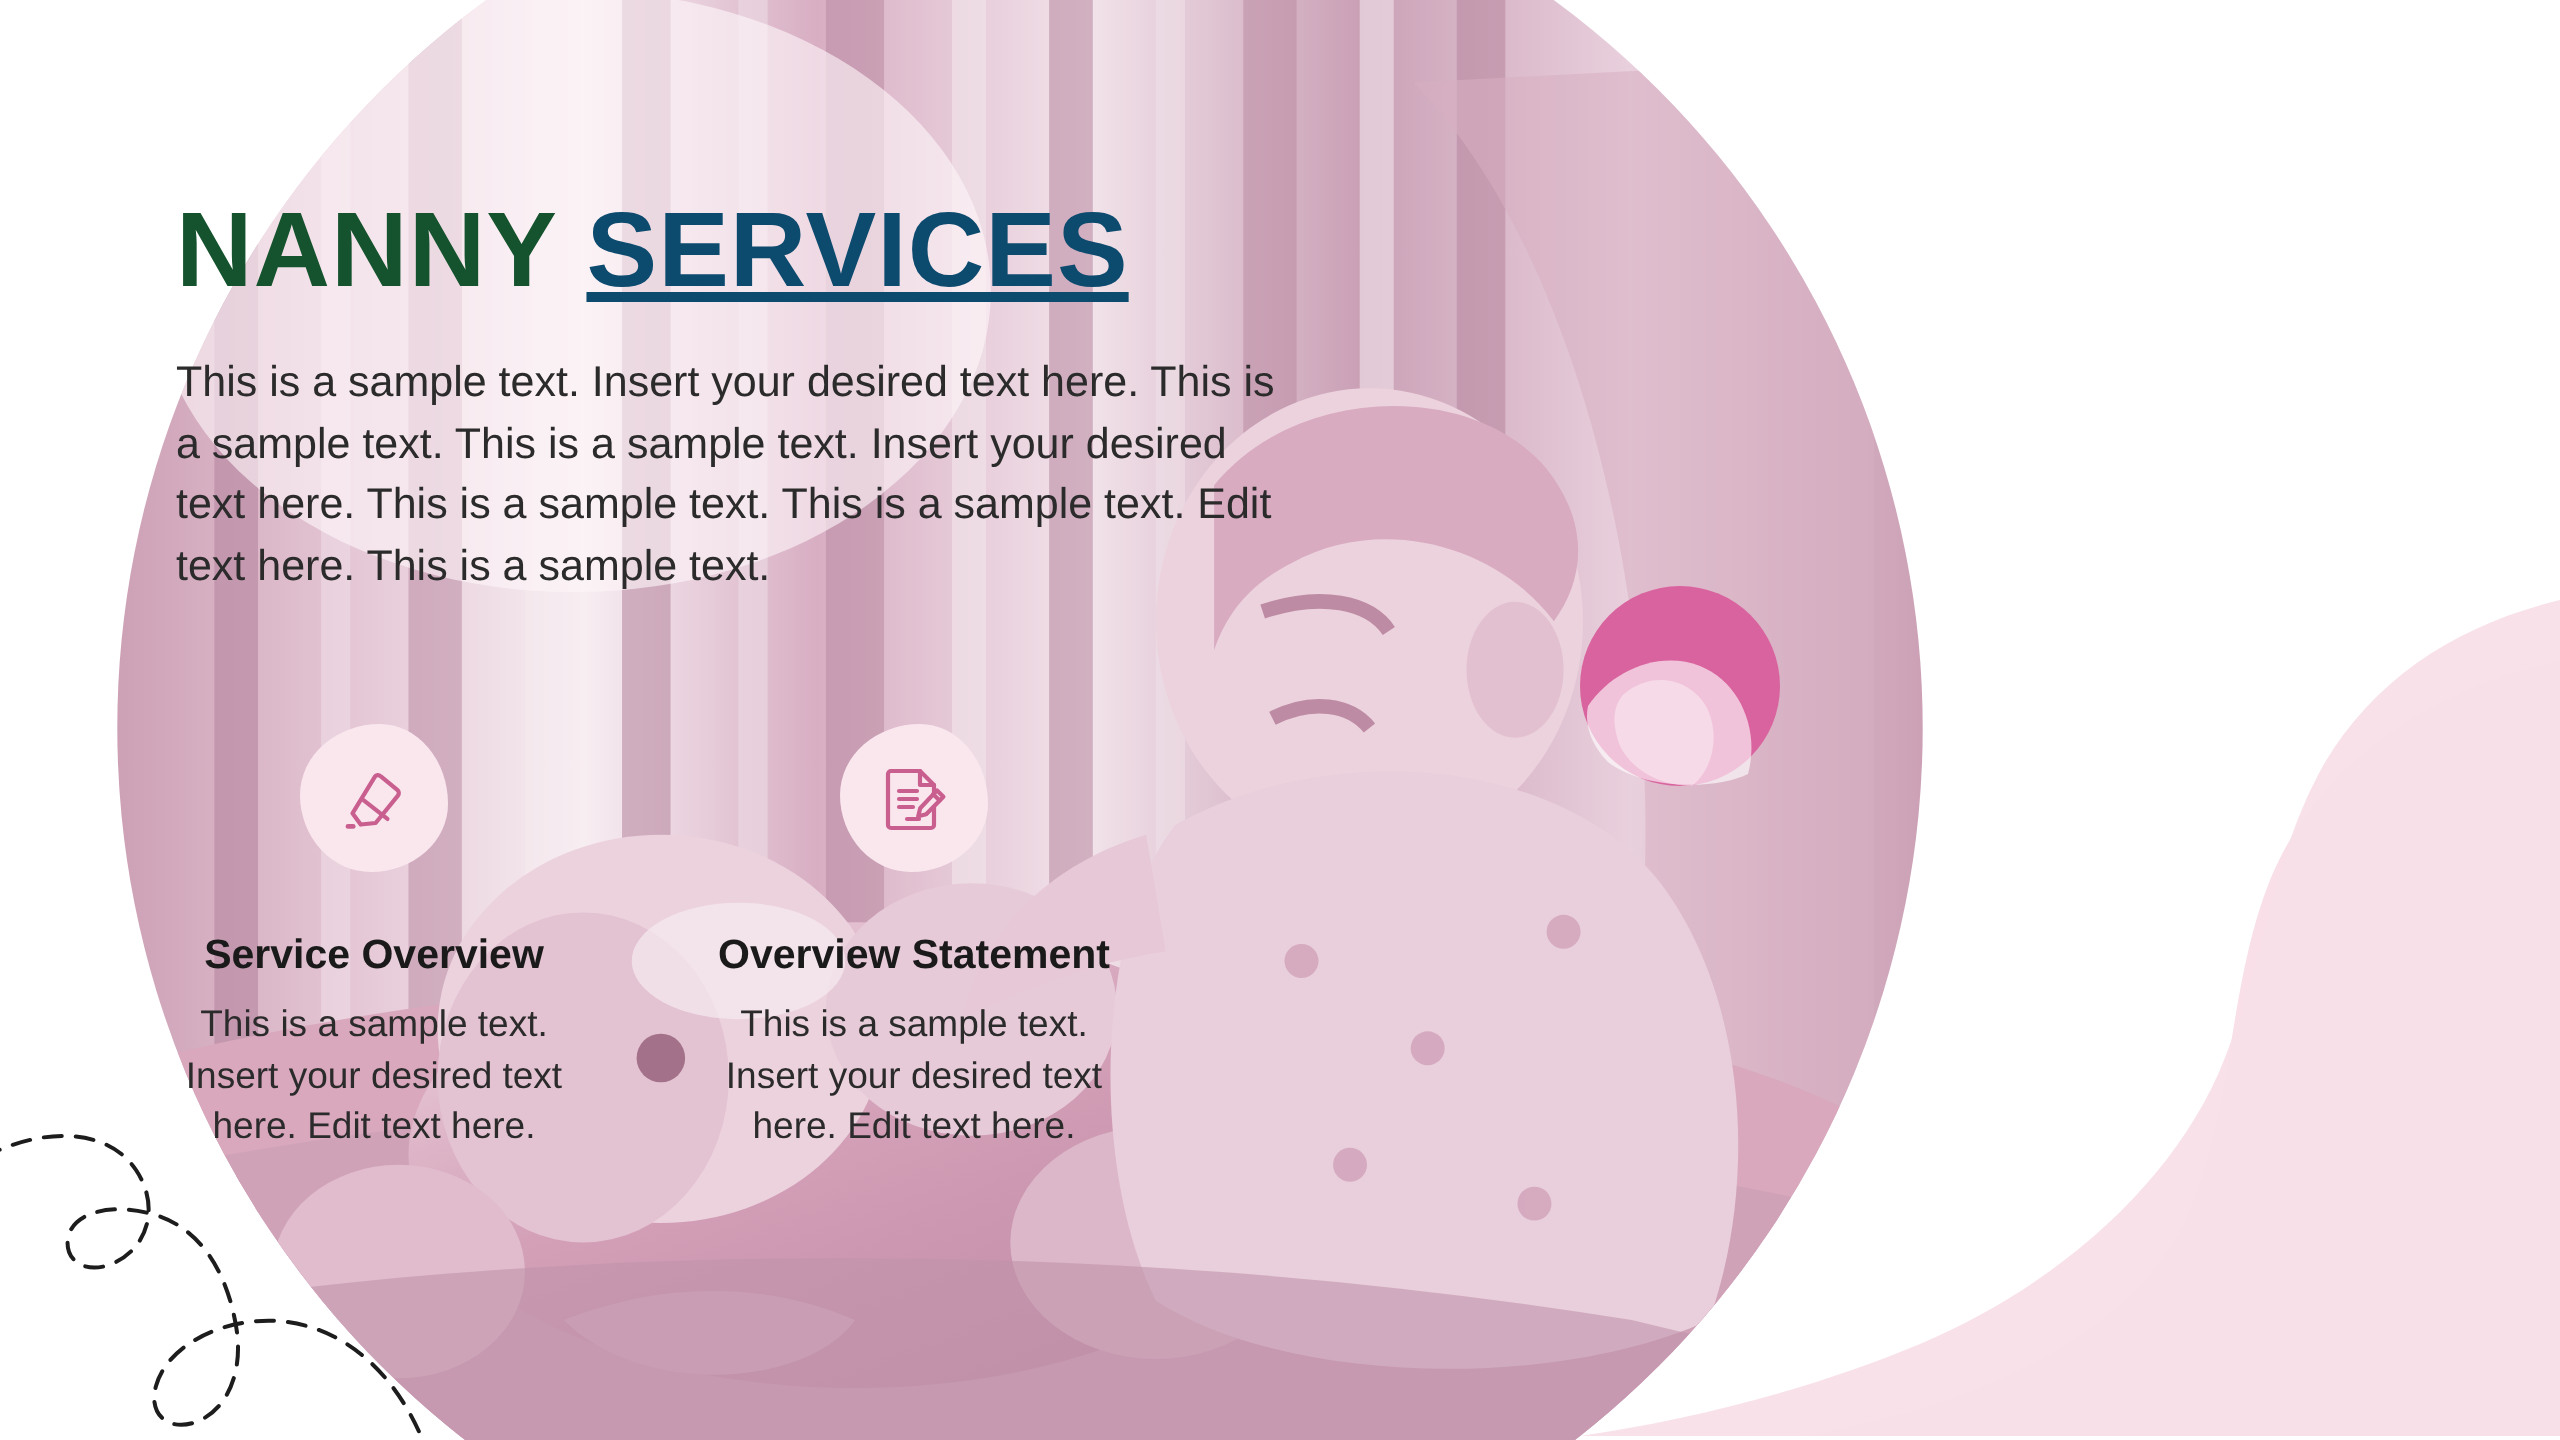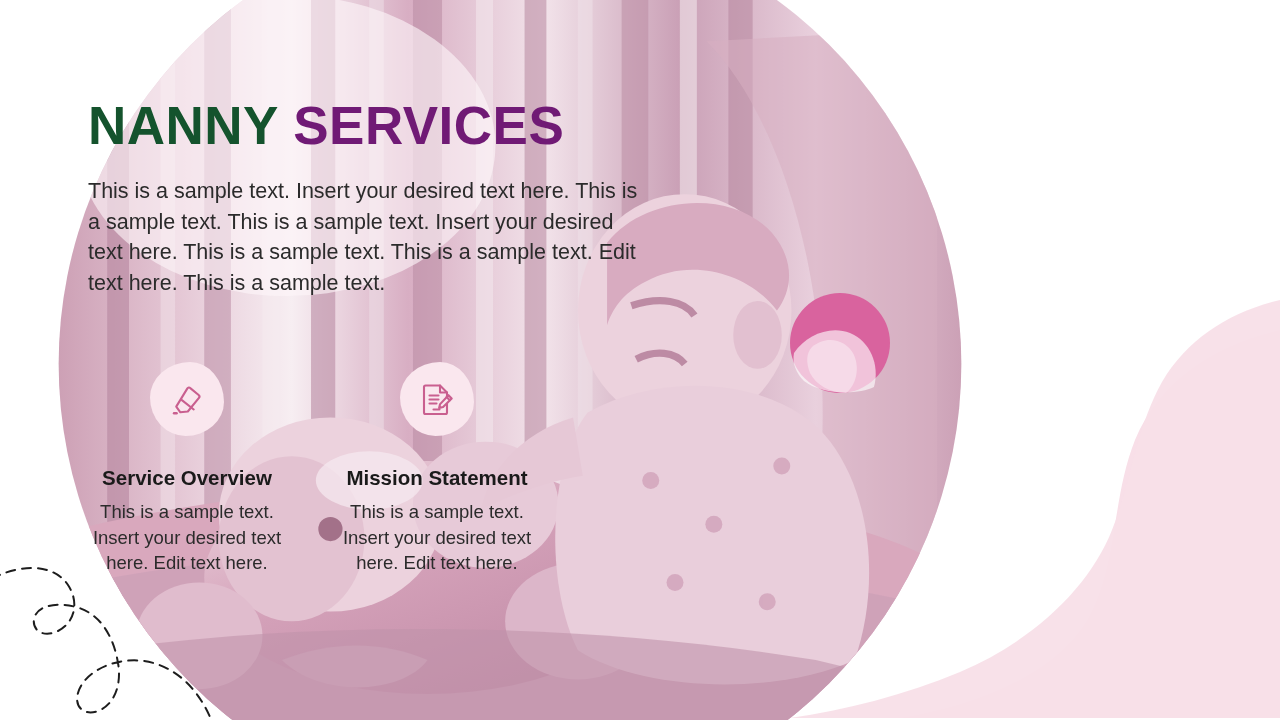--- a/index.html
+++ b/index.html
@@ -23,38 +23,38 @@
   .title {
     position:absolute;
     left:88px; top:99px;
     font-size:53px;
     font-weight:bold;
     letter-spacing:0.5px;
     line-height:1.0;
     white-space:nowrap;
   }
   .title .t-dark  { color:#14532d; }
-  .title .t-pink  { color:#701a75; }
+  .title .t-pink  { color:#0c4a6e;text-decoration:underline; }
 
   .intro {
     position:absolute;
     left:88px; top:176px;
     width:550px;
     font-size:21.5px;
     line-height:30.5px;
     color:#2b2b2b;
   }
 
   
   .features {
     position:absolute;
     left:76px; top:362px;
     width:570px;
     display:flex;
-    gap:28px;
+    gap:48px;
   }
   .feature { width:222px; display:flex; flex-direction:column; align-items:center; }
   .feature-icon-wrap {
     width:74px; height:74px;
     display:flex; align-items:center; justify-content:center;
     position:relative;
     margin-bottom:30px;
   }
   .feature-icon-wrap .blob-bg {
     position:absolute; inset:0;
@@ -373,21 +373,21 @@
                    v-25.5 a1.5 1.5 0 0 1 1.5 -1.5 z"></path>
           <path d="M22 5.5 v7 h7"></path>
           <path d="M11.5 15.5 h9"></path>
           <path d="M11.5 19.5 h9"></path>
           <path d="M11.5 23.5 h7"></path>
           <path d="M15.5 29.5 h6"></path>
           <path d="M30.5 15.2 l3.2 3.2 -8.6 8.7 -4 1 1 -4 z" fill="#fae7ee"></path>
           <path d="M28.6 17.1 l3.2 3.2"></path>
         </svg>
       </div>
-      <div class="feature-title">Mission Statement</div>
+      <div class="feature-title">Overview Statement</div>
       <div class="feature-text">This is a sample text. Insert your desired text here. Edit text here.</div>
     </div>
   </div>
 
   <div class="squiggle">
     <svg width="230" height="160" viewBox="0 0 230 160" fill="none" stroke="#1d1d1d" stroke-width="2" stroke-dasharray="9 7" stroke-linecap="round">
       <path d="M-14,22 C20,-2 60,-4 76,20
                C88,38 82,58 66,66
                C52,73 40,66 42,54
                C44,42 62,36 84,42

